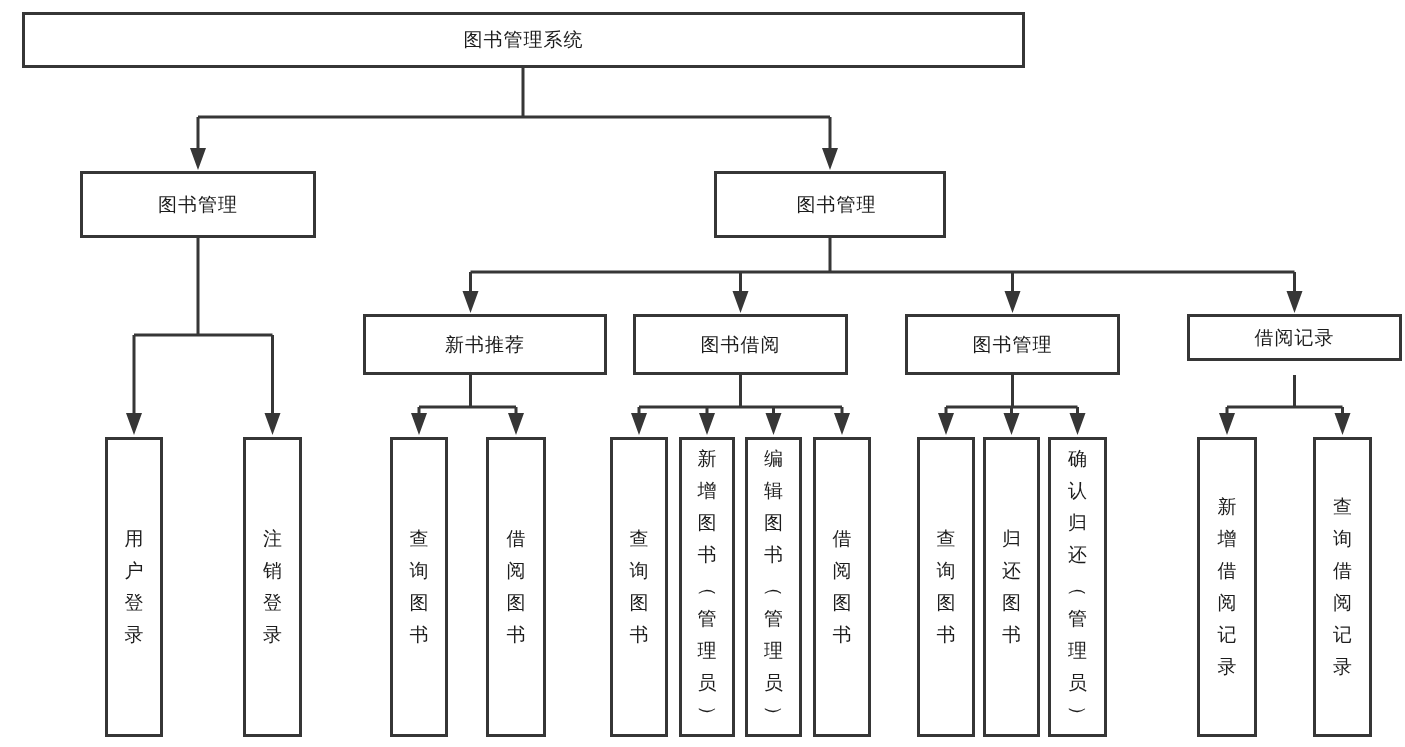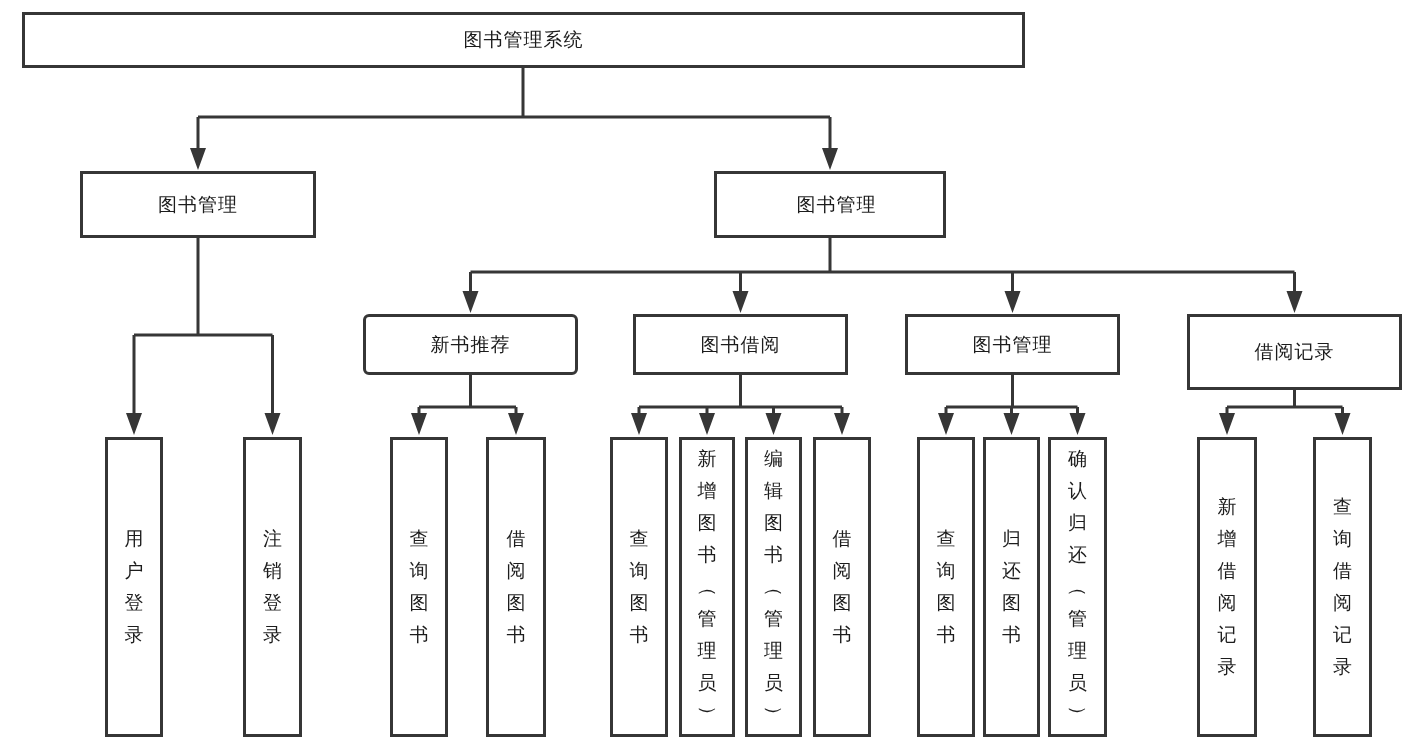--- a/index.html
+++ b/index.html
@@ -100,24 +100,24 @@
          M1069.5 413 L1085.5 413 L1077.5 435 Z
          M1219 413 L1235 413 L1227 435 Z
          M1334.5 413 L1350.5 413 L1342.5 435 Z"></path>
   </svg>
 
   <div class="box" style="left:22px; top:12px; width:1003px; height:56px;">图书管理系统</div>
 
   <div class="box" style="left:80px; top:171px; width:236px; height:67px;">图书管理</div>
   <div class="box" style="left:714px; top:171px; width:232px; height:67px;padding-left:13px;">图书管理</div>
 
-  <div class="box" style="left:363px; top:314px; width:215px; height:61px;border-radius:6px;">新书推荐</div>
+  <div class="box" style="left:363px; top:314px; width:244px; height:61px;">新书推荐</div>
   <div class="box" style="left:633px; top:314px; width:215px; height:61px;">图书借阅</div>
   <div class="box" style="left:905px; top:314px; width:215px; height:61px;">图书管理</div>
-  <div class="box" style="left:1187px; top:314px; width:215px; height:76px;">借阅记录</div>
+  <div class="box" style="left:1187px; top:314px; width:215px; height:47px;">借阅记录</div>
 
   <div class="vbox" style="left:105px; top:437px; width:58px; height:300px;">
       <span>用</span>
       <span>户</span>
       <span>登</span>
       <span>录</span>
     </div>
   <div class="vbox" style="left:243px; top:437px; width:59px; height:300px;">
       <span>注</span>
       <span>销</span>

